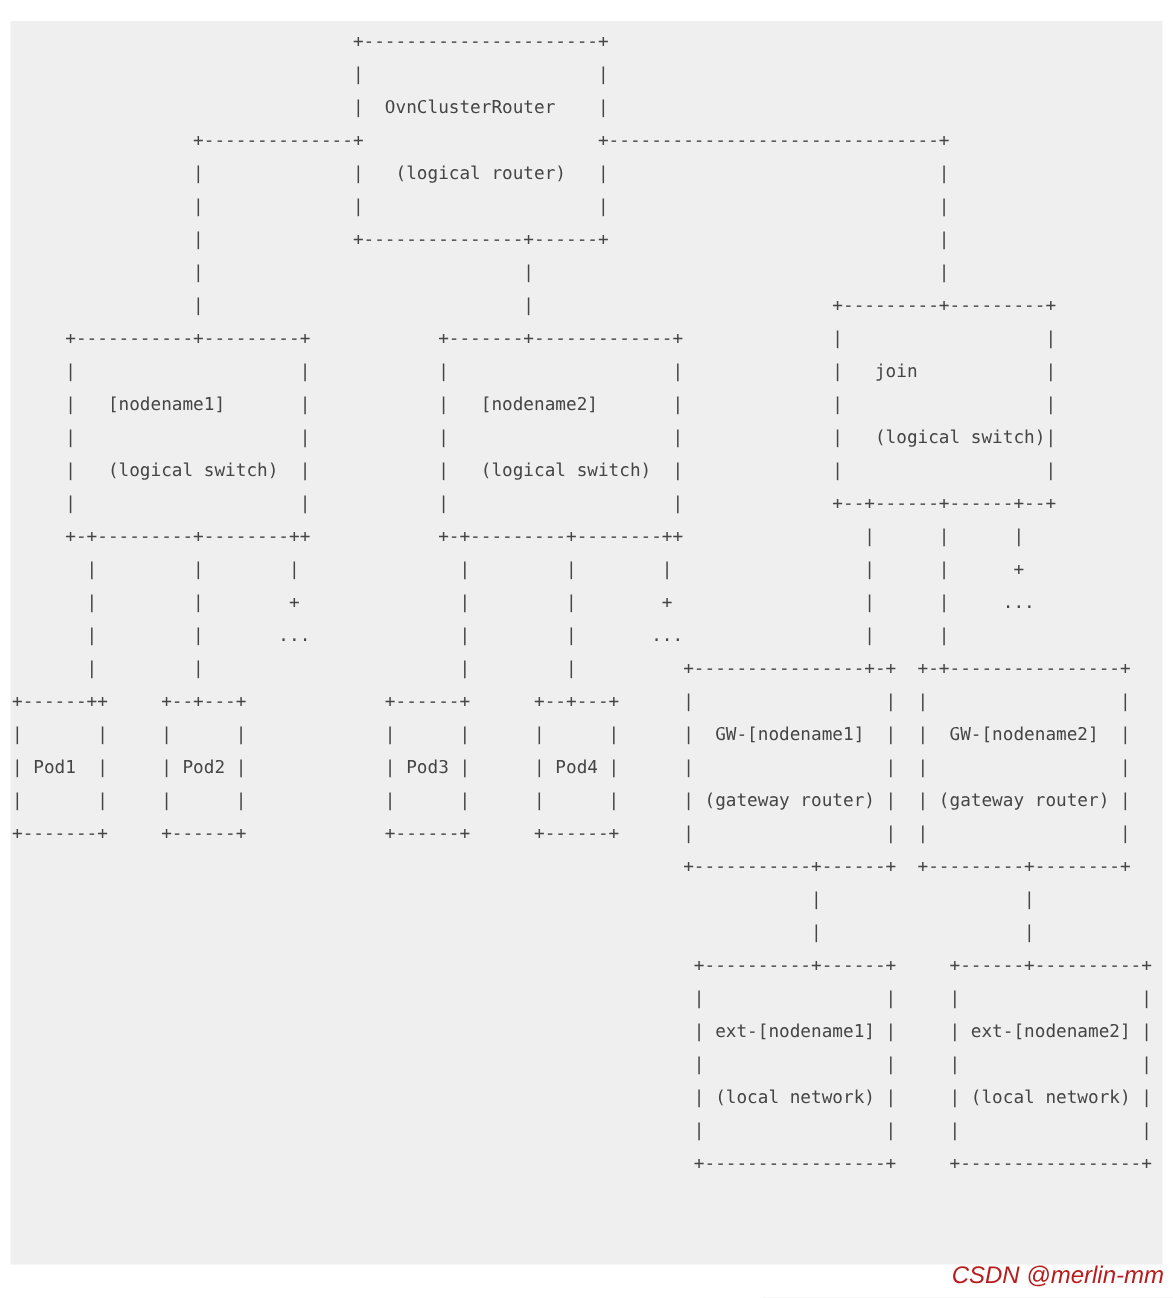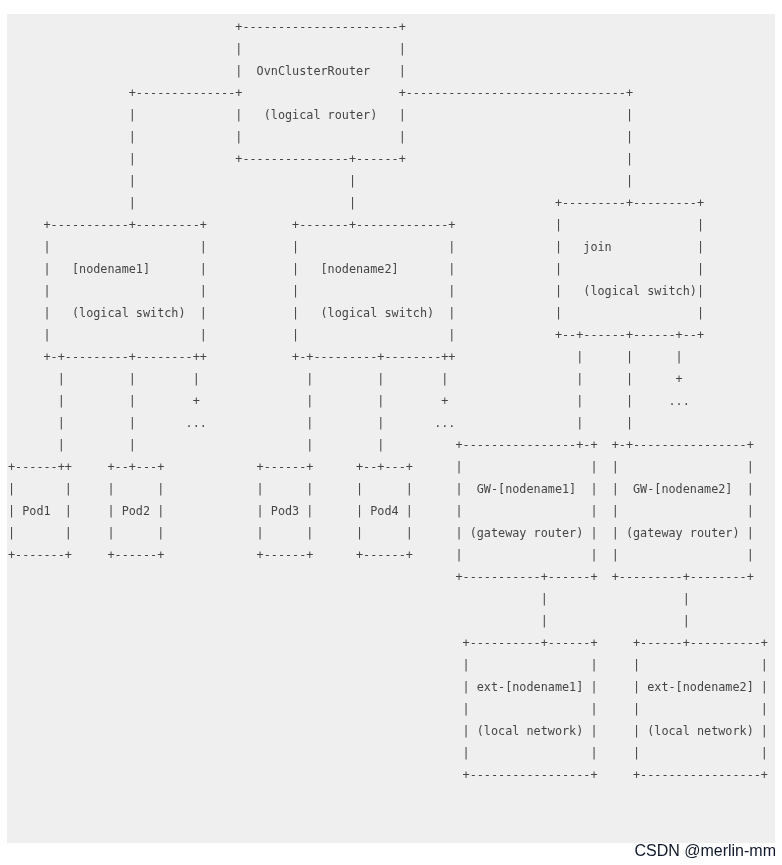--- a/index.html
+++ b/index.html
@@ -30,21 +30,22 @@
     letter-spacing: 0;
     color: #454545;
     white-space: pre;
   }
   .watermark {
     position: absolute;
     right: 6px;
     bottom: 5px;
     font-family: "Liberation Sans", sans-serif;
     font-size: 16px;
-    color: #0f172a;
+    color: #b91c1c;
+    font-style: italic;
   }
 </style>
 </head>
 <body>
 
 <div class="page">
   <div class="code-block">
     <pre class="ascii">                                +----------------------+
                                 |                      |
                                 |  OvnClusterRouter    |

